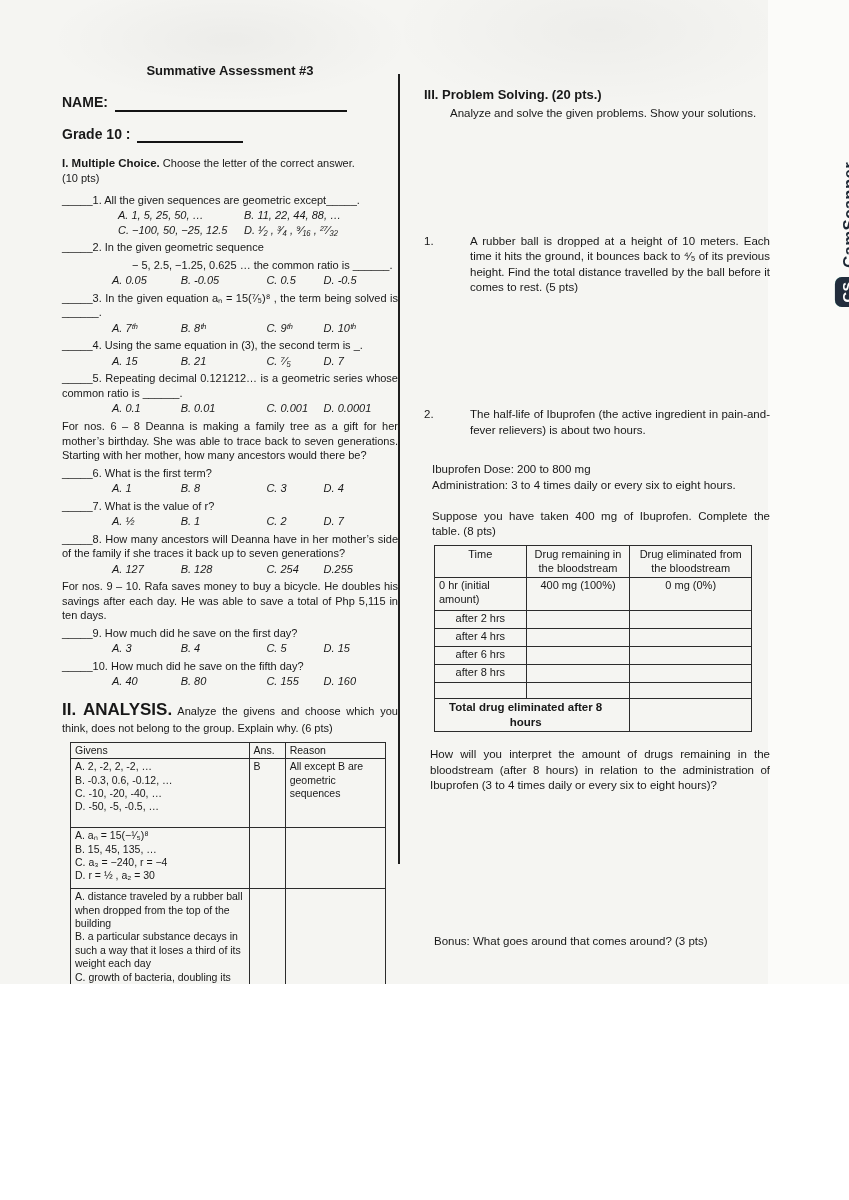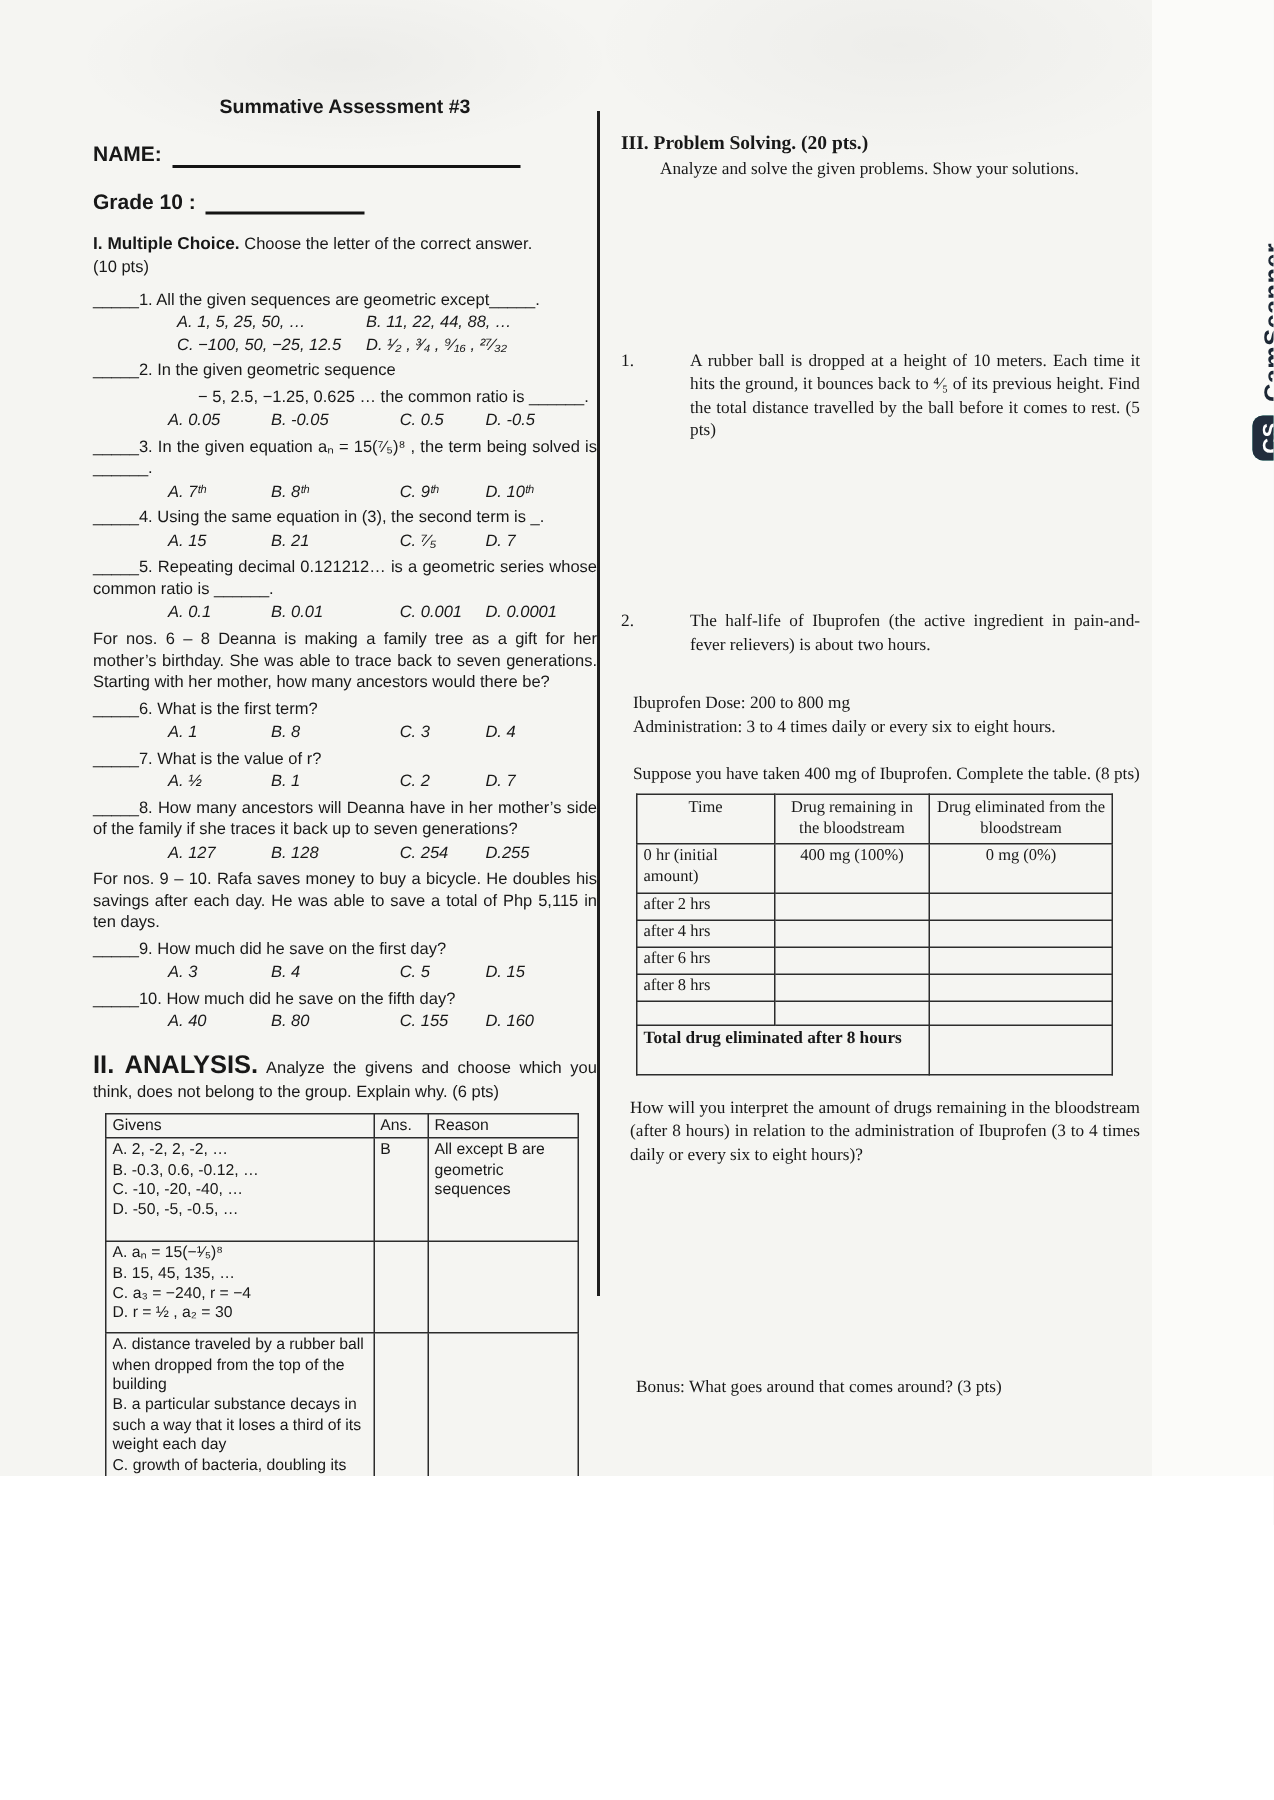--- a/index.html
+++ b/index.html
@@ -9,21 +9,21 @@
     background:
       radial-gradient(ellipse 260px 90px at 230px 40px, rgba(0,0,0,0.035), rgba(0,0,0,0) 70%),
       radial-gradient(ellipse 300px 120px at 600px 30px, rgba(0,0,0,0.03), rgba(0,0,0,0) 70%),
       radial-gradient(ellipse 400px 200px at 260px 1140px, rgba(0,0,0,0.02), rgba(0,0,0,0) 70%),
       #f5f5f2;
   }
   .right-strip { position:absolute; left:768px; top:0; right:0; bottom:0; background:#fbfbf9; }
 
   
   .col-left  { position:absolute; left:62px;  top:62px; width:336px; font-size:11px; line-height:1.32; }
-  .col-right { position:absolute; left:414px; top:86px; width:346px; font-size:11.5px; line-height:1.34;font-family:Liberation Serif, serif; }
+  .col-right { position:absolute; left:424px; top:86px; width:346px; font-size:11.5px; line-height:1.34; }
   .col-divider { position:absolute; left:398px; top:74px; width:2px; height:790px; background:#1e1e1e; }
 
   
   .ws-title { text-align:center; font-weight:700; font-size:13px; margin:0 0 14px; }
   .field-row { font-weight:700; font-size:14px; margin:0 0 13px; }
   .blank { display:inline-block; border-bottom:2px solid #141414; height:11px; vertical-align:bottom; margin-left:3px; }
   .blank-name  { width:232px; }
   .blank-grade { width:106px; }
 
   .sec-head { margin:2px 0 7px; text-align:justify; }
@@ -67,24 +67,24 @@
   .admin-line { margin:0 0 16px 8px; }
   .suppose { margin:0 0 5px 8px; text-align:justify; }
 
   .drug-table { width:318px; margin:0 0 0 10px; font-size:11px; line-height:1.25; }
   .drug-table .c-time { width:92px; }
   .drug-table .c-rem  { width:104px; }
   .drug-table .c-eli  { width:122px; }
   .drug-table th { text-align:center; padding:2px 4px; }
   .drug-table td.val { text-align:center; }
   .dr-first td { height:30px; }
-  .dr-sm td { height:15px; }
+  .dr-sm td { height:15px;text-align:center; }
   .dr-empty td { height:13px; }
   .dr-total td { height:30px; }
-  .dr-total .total-lbl { font-weight:700; text-align:left; font-size:11.5px; padding-right:17px; }
+  .dr-total .total-lbl { font-weight:700; text-align:center; font-size:11.5px; padding-right:17px; }
 
   .interpret { margin:15px 0 0 6px; text-align:justify; }
   .bonus { margin:140px 0 0 10px; }
 
   
   .quote { position:absolute; left:66px; top:1032px; width:648px; text-align:center;
            font-weight:700; font-size:11.5px; color:#121212; }
 
   
   .watermark { position:absolute; top:162px; right:14px; transform-origin:top right;

